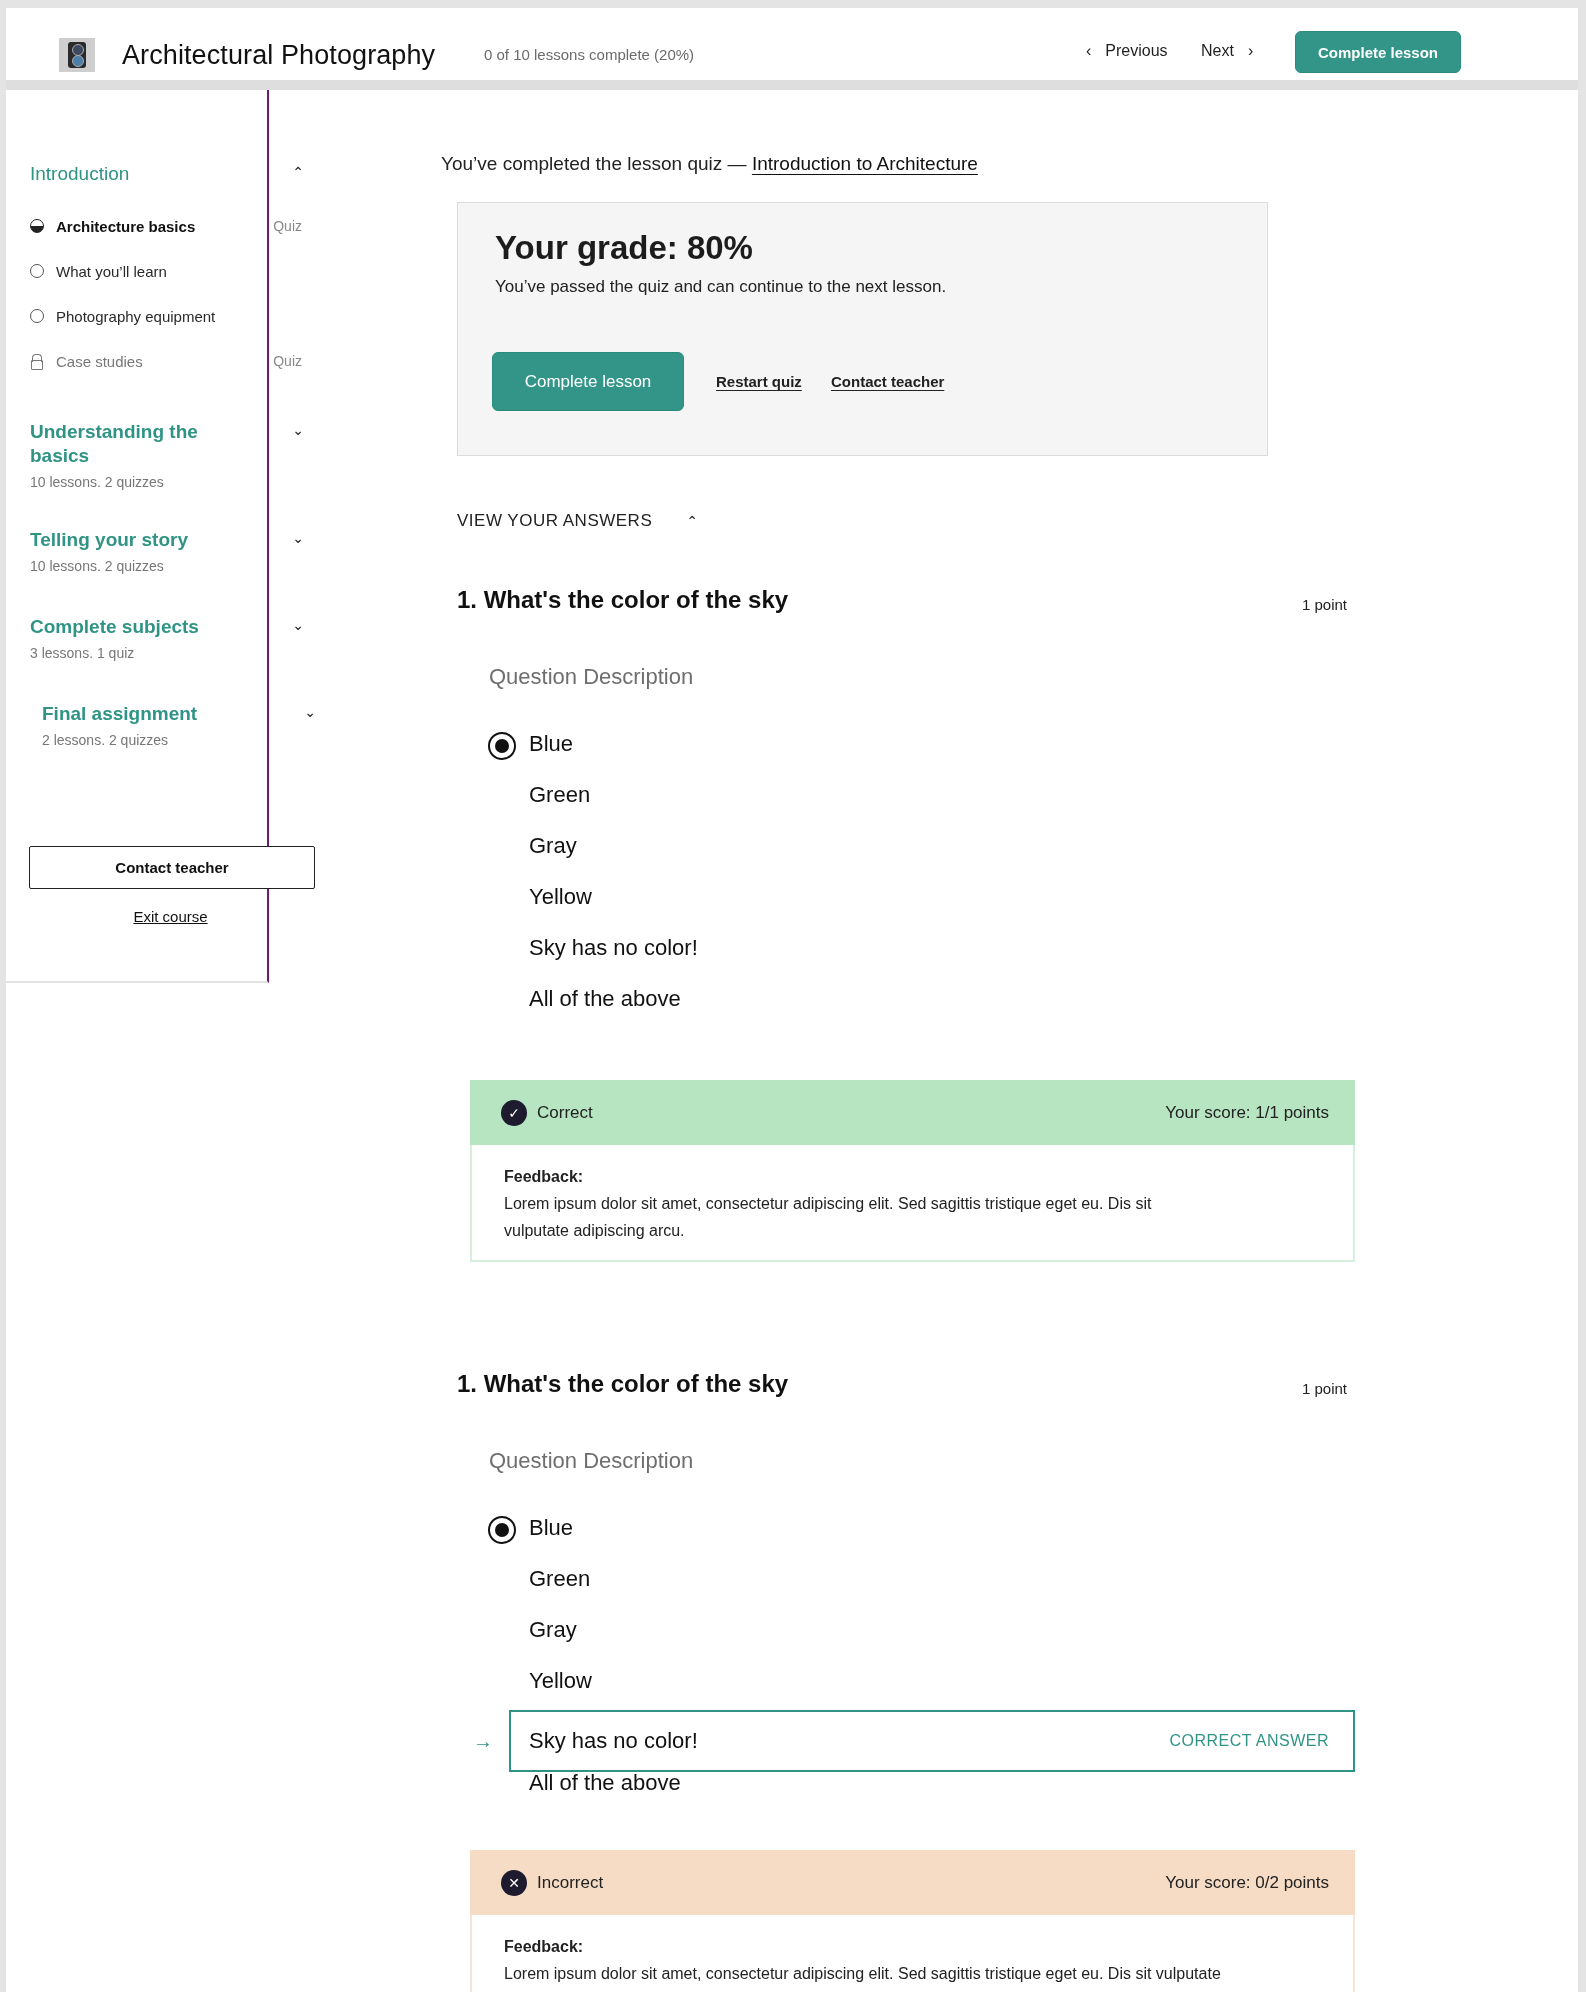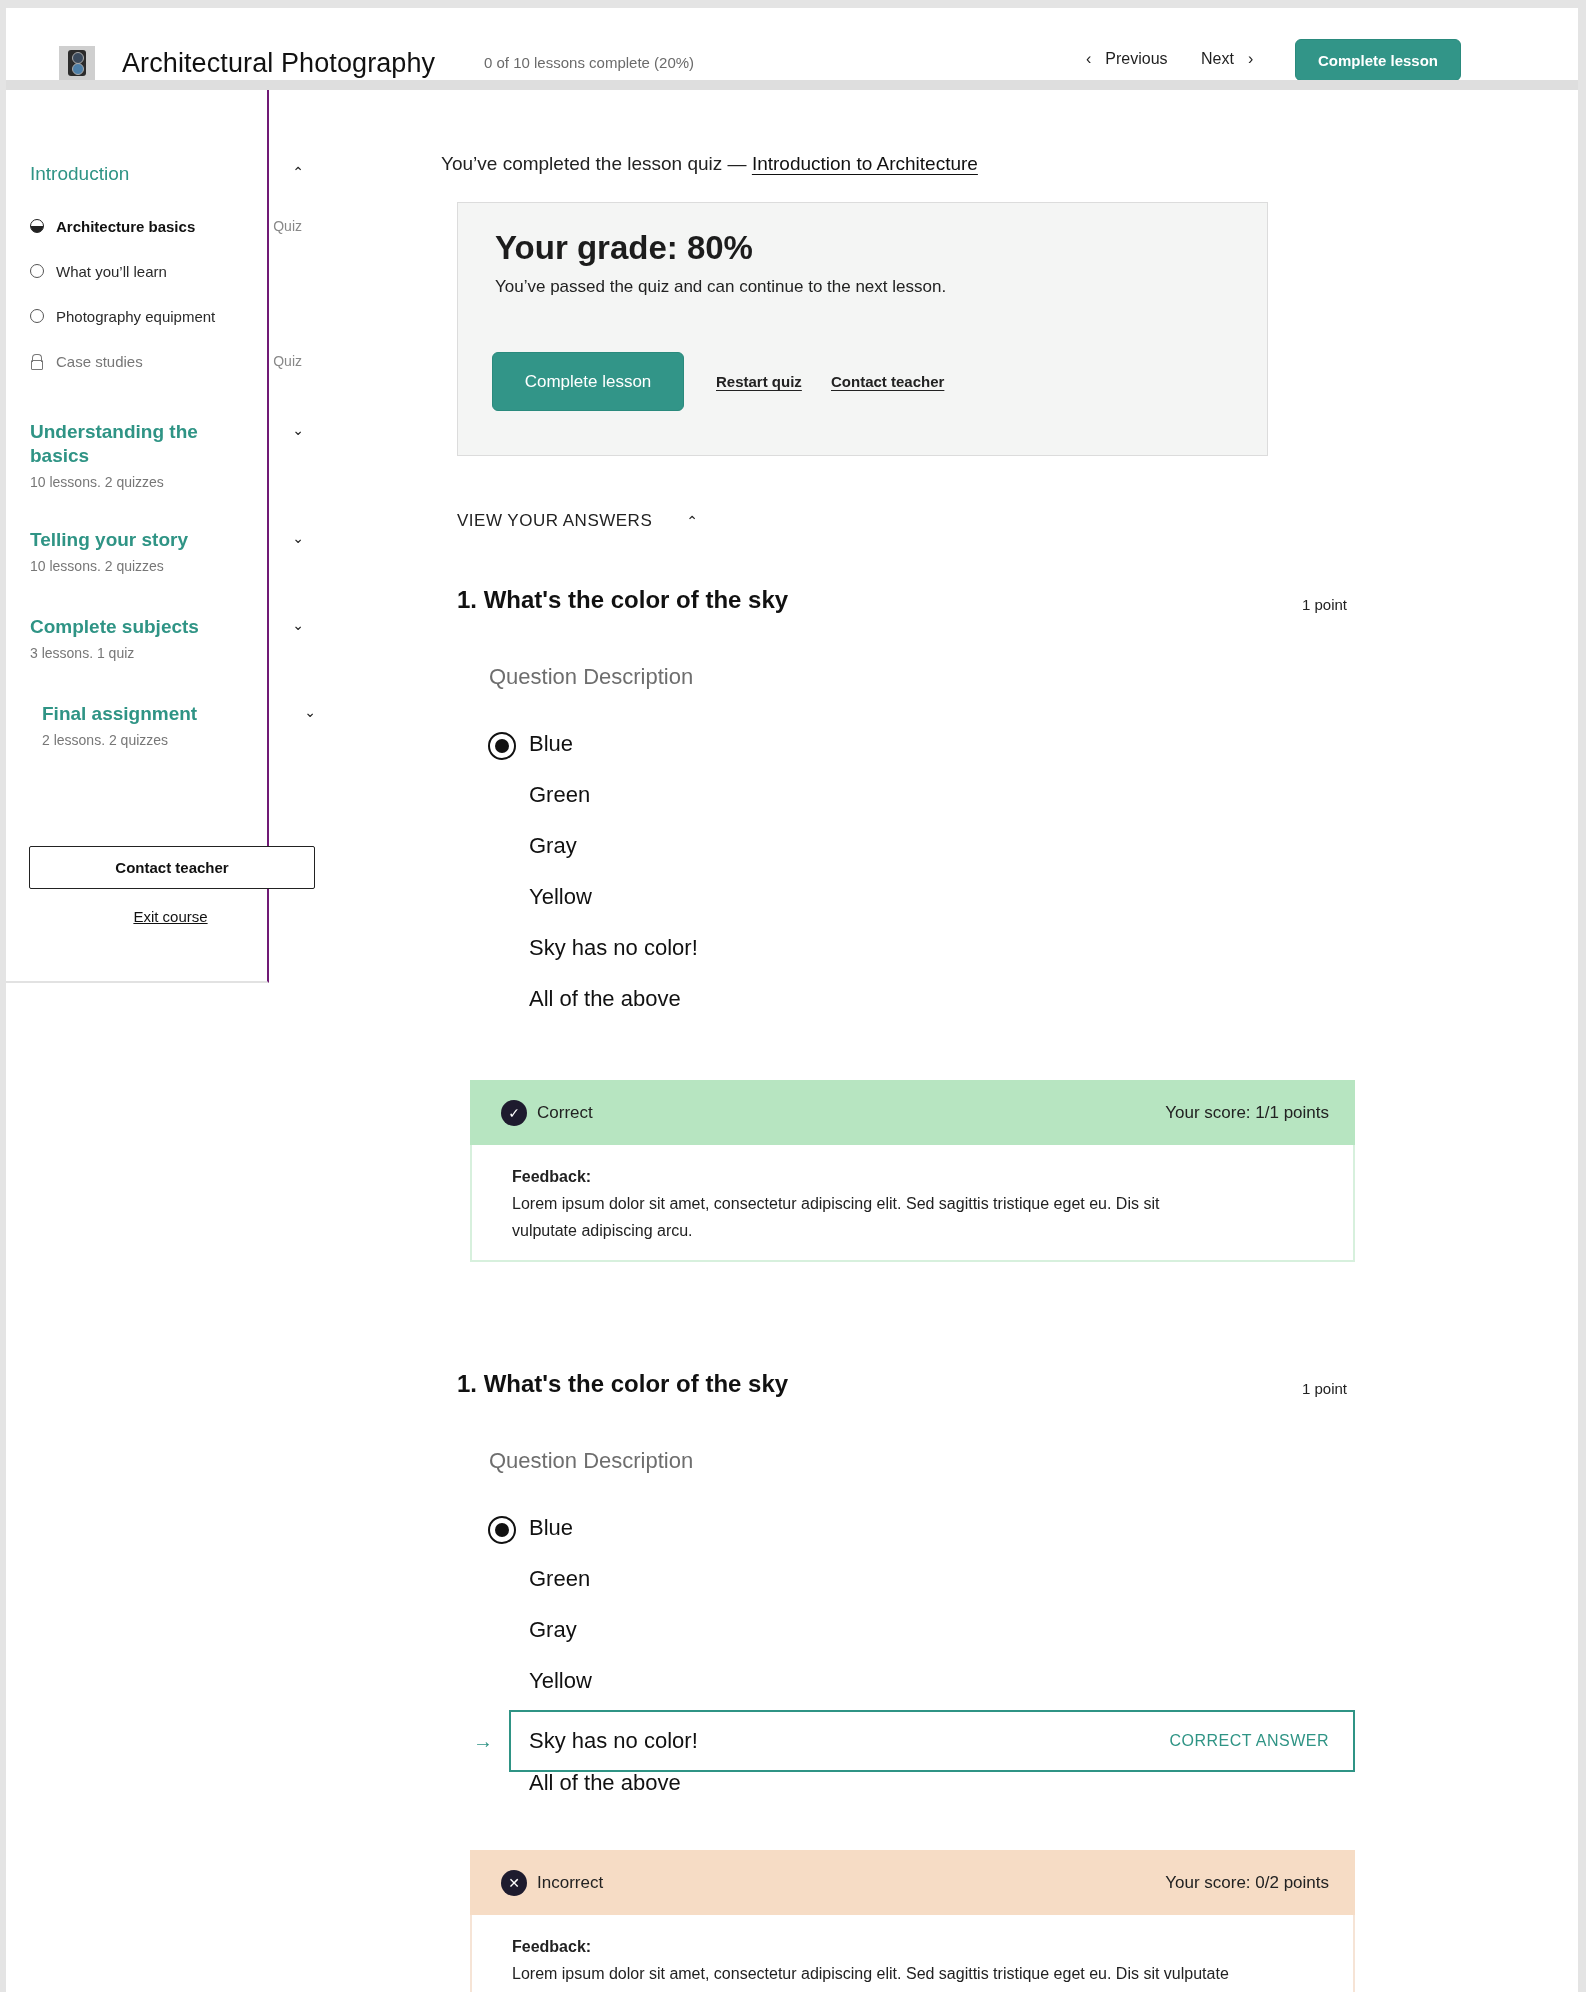--- a/index.html
+++ b/index.html
@@ -9,21 +9,21 @@
     font-family: "Liberation Sans", sans-serif;
     color: #1f1f1f;
     position: relative;
   }
   .page {
     position: absolute; left: 6px; top: 8px; width: 1572px; height: 1984px;
     background: #ffffff;
   }
   
   .header {
-    position: absolute; left: 0; top: 16px; width: 1572px; height: 52px;
+    position: absolute; left: 0; top: 8px; width: 1572px; height: 52px;
     background: #fff;
     text-decoration: underline;
   }
   .header-sep {
     position: absolute; left: 0; top: 72px; width: 1572px; height: 10px;
     background: #dedede;
   }
   .logo {
     position: absolute; left: 53px; top: 22px; width: 36px; height: 34px;
     background: #cfcfcf; display: flex; align-items: center; justify-content: center;
@@ -164,21 +164,21 @@
     height: 65px; display: flex; align-items: center; padding: 0 26px 0 31px; font-size: 17px; color: #222;
   }
   .result.correct .result-banner { background: #b7e5c1; }
   .result.incorrect .result-banner { background: #f6dcc5; }
   .result-banner .status-icon {
     width: 26px; height: 26px; border-radius: 50%; background: #1e1b2e; color: #fff;
     display: inline-flex; align-items: center; justify-content: center; font-size: 14px; margin-right: 10px;
   }
   .result-banner .status-label { flex: 1; }
   .result-body {
-    background: #fff; padding: 18px 40px; font-size: 16px; color: #222; line-height: 27px;
+    background: #fff; padding: 18px 32px; font-size: 16px; color: #222; line-height: 27px;
   }
   .result.correct .result-body { border: 2px solid #d7f0dd; border-top: none; height: 117px; }
   .result.incorrect .result-body { border: 2px solid #f6e4d6; border-top: none; height: 120px; }
   .fb-label { font-weight: 700; }
 </style>
 </head>
 <body>
 
 <div class="page">
 

